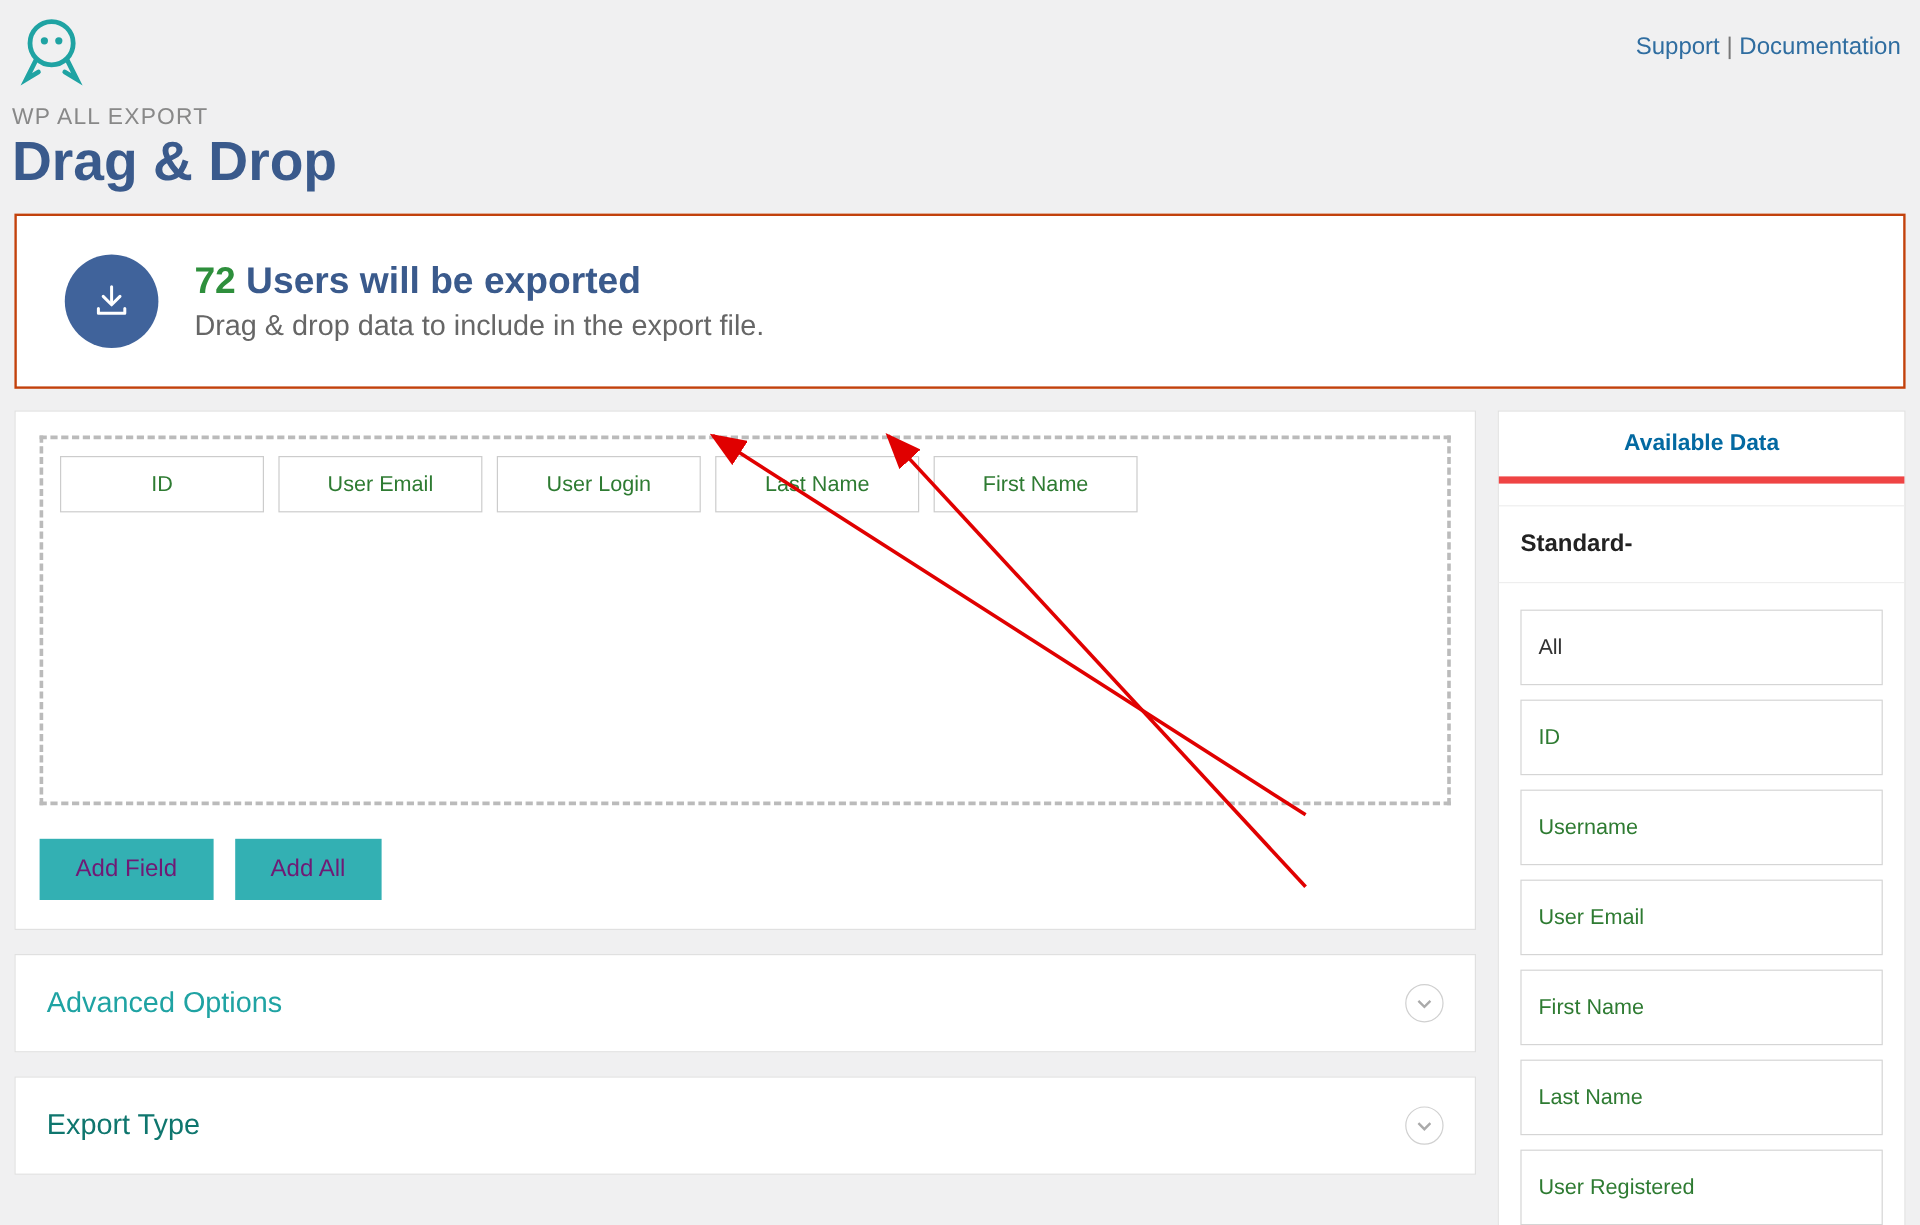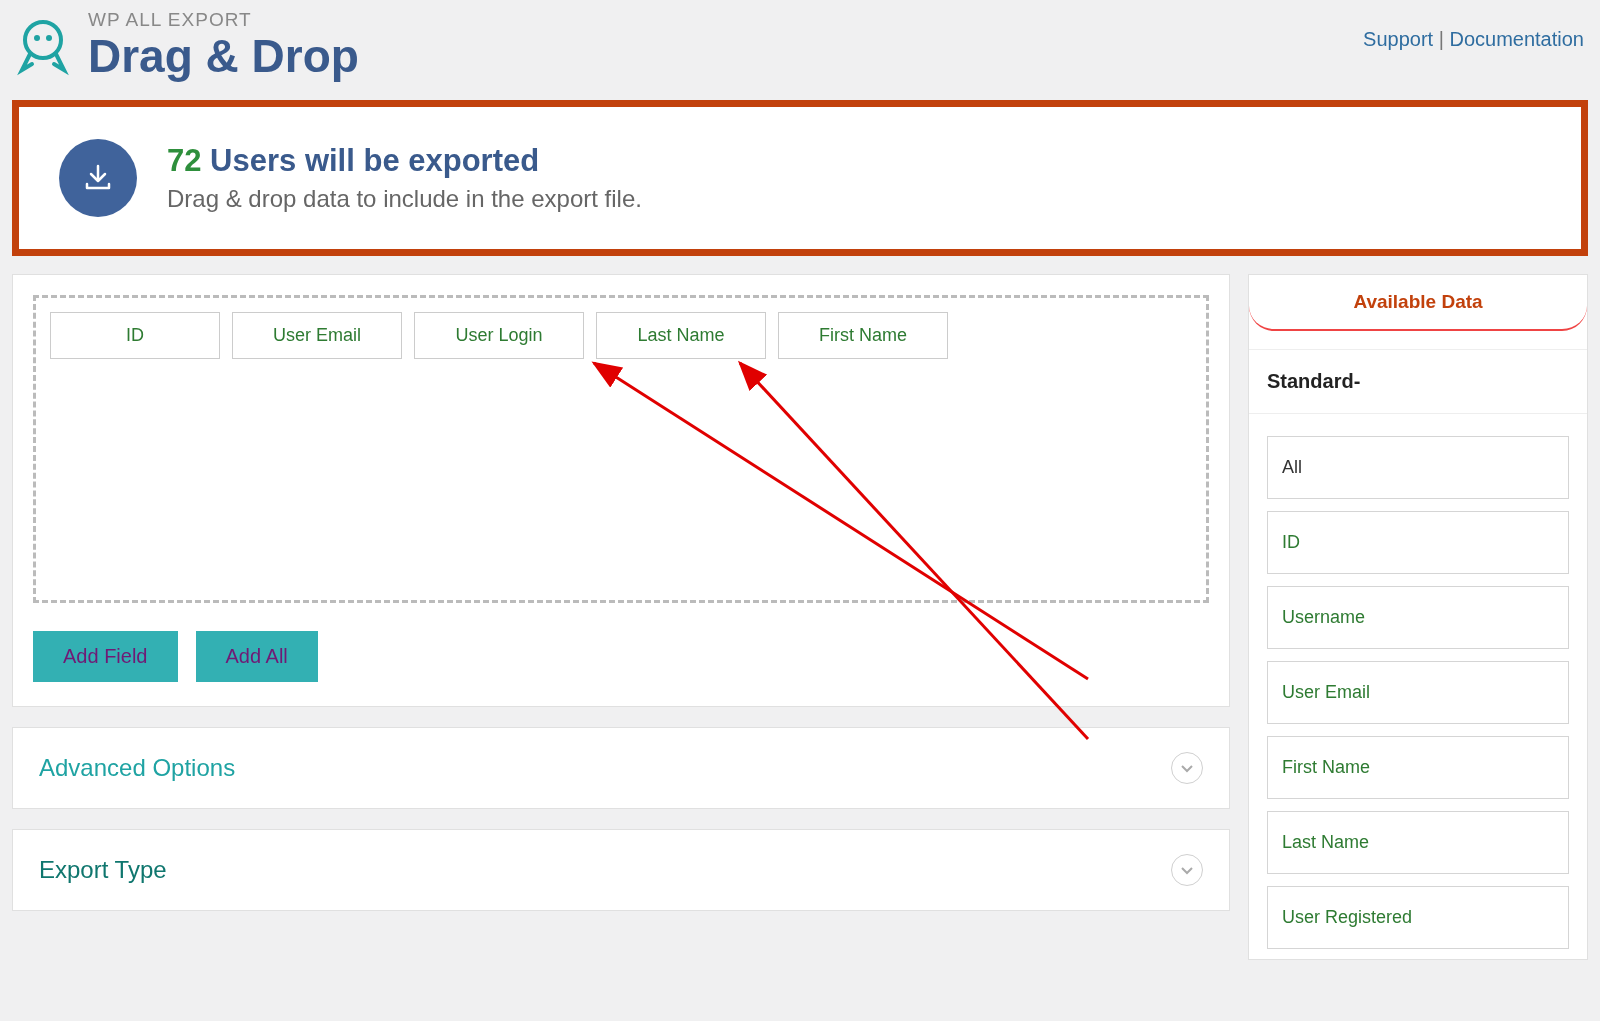--- a/index.html
+++ b/index.html
@@ -13,22 +13,23 @@
     position: relative;
   }
   .top-header {
     display: flex;
     justify-content: space-between;
     align-items: flex-start;
     padding: 10px 16px 20px 10px;
   }
   .brand {
     display: flex;
-    align-items: flex-end;
+    align-items: flex-start;
     gap: 12px;
+    flex-direction: column;
   }
   .brand-icon svg { display: block; }
   .brand-text {
     display: flex;
     flex-direction: column;
     line-height: 1.05;
   }
   .brand-sup {
     font-size: 19px;
     letter-spacing: 1px;
@@ -47,21 +48,21 @@
     padding-top: 18px;
     text-align: right;
   }
   .top-links a {
     color: #2f6da0;
     text-decoration: none;
     cursor: pointer;
   }
   .panel {
     background: #fff;
-    border: 7px solid #c2410c;
+    border: 2px solid #c2410c;
     margin: 0 12px 18px 12px;
   }
   .summary-panel {
     display: flex;
     align-items: center;
     padding: 32px 40px;
     gap: 30px;
   }
   .summary-icon {
     width: 78px; height: 78px;
@@ -157,23 +158,22 @@
   }
   .avail-panel {
     background: #fff;
     border: 1px solid #e0e0e0;
   }
   .avail-header {
     text-align: center;
     font-weight: 700;
     font-size: 19px;
     padding: 16px 0;
-    border-bottom: 2px solid #ef4444;
-    color: #c2410c;
-    border-radius: 25px;
+    border-bottom: 6px solid #ef4444;
+    color: #0369a1;
   }
   .avail-group {
     display: flex;
     align-items: center;
     padding: 20px 18px;
     font-size: 20px;
     font-weight: 700;
     color: #222;
     border-top: 1px solid #eee;
     border-bottom: 1px solid #eee;

